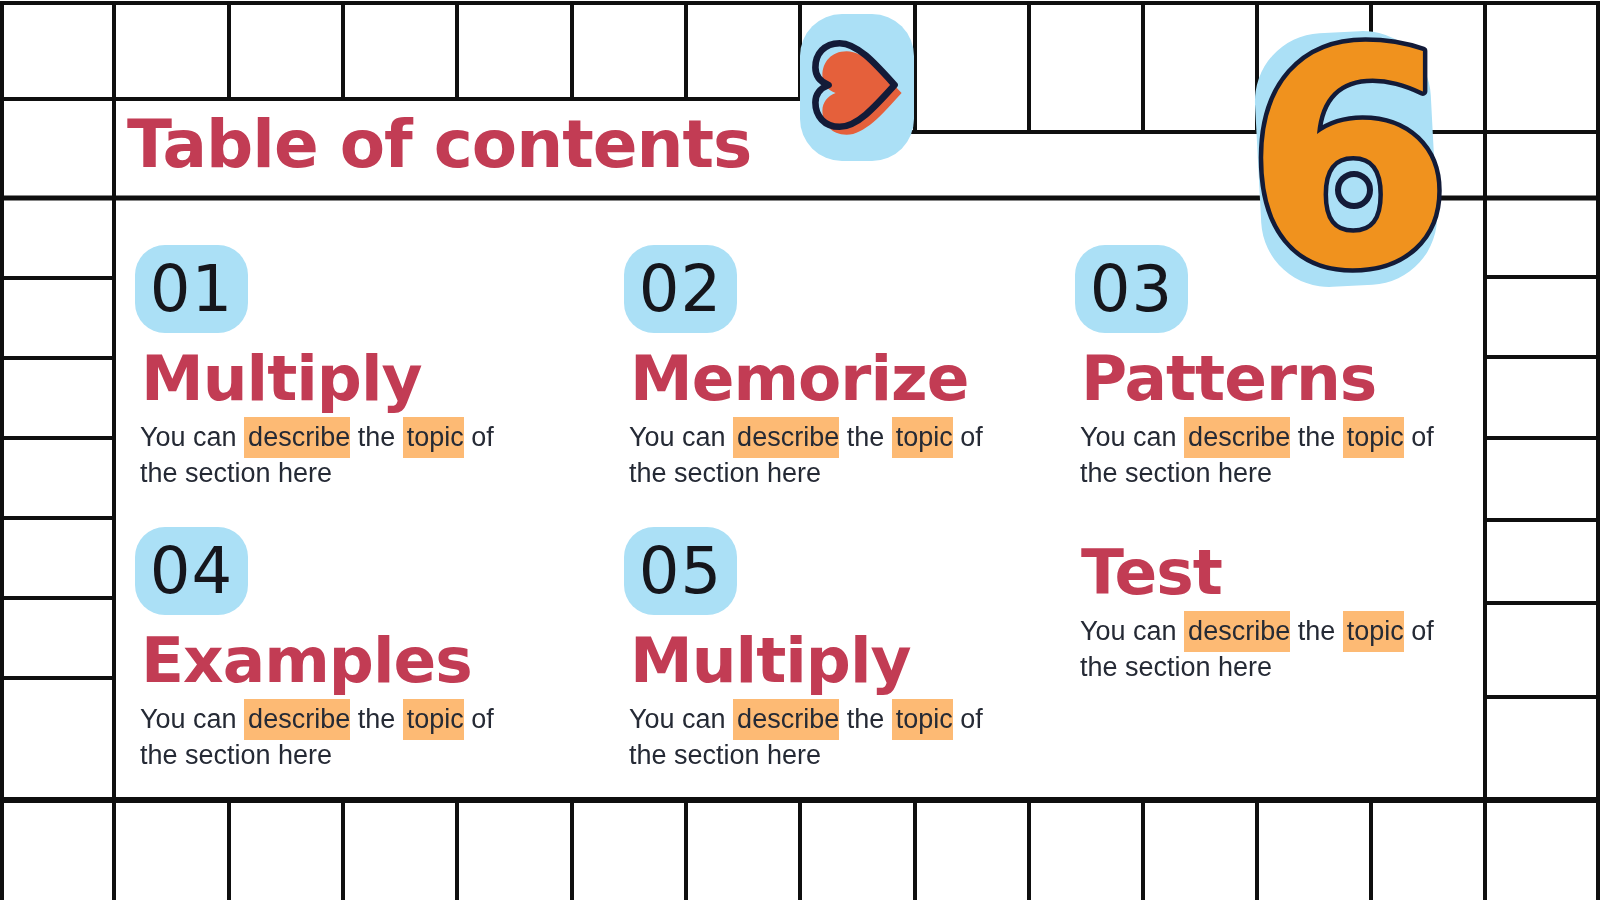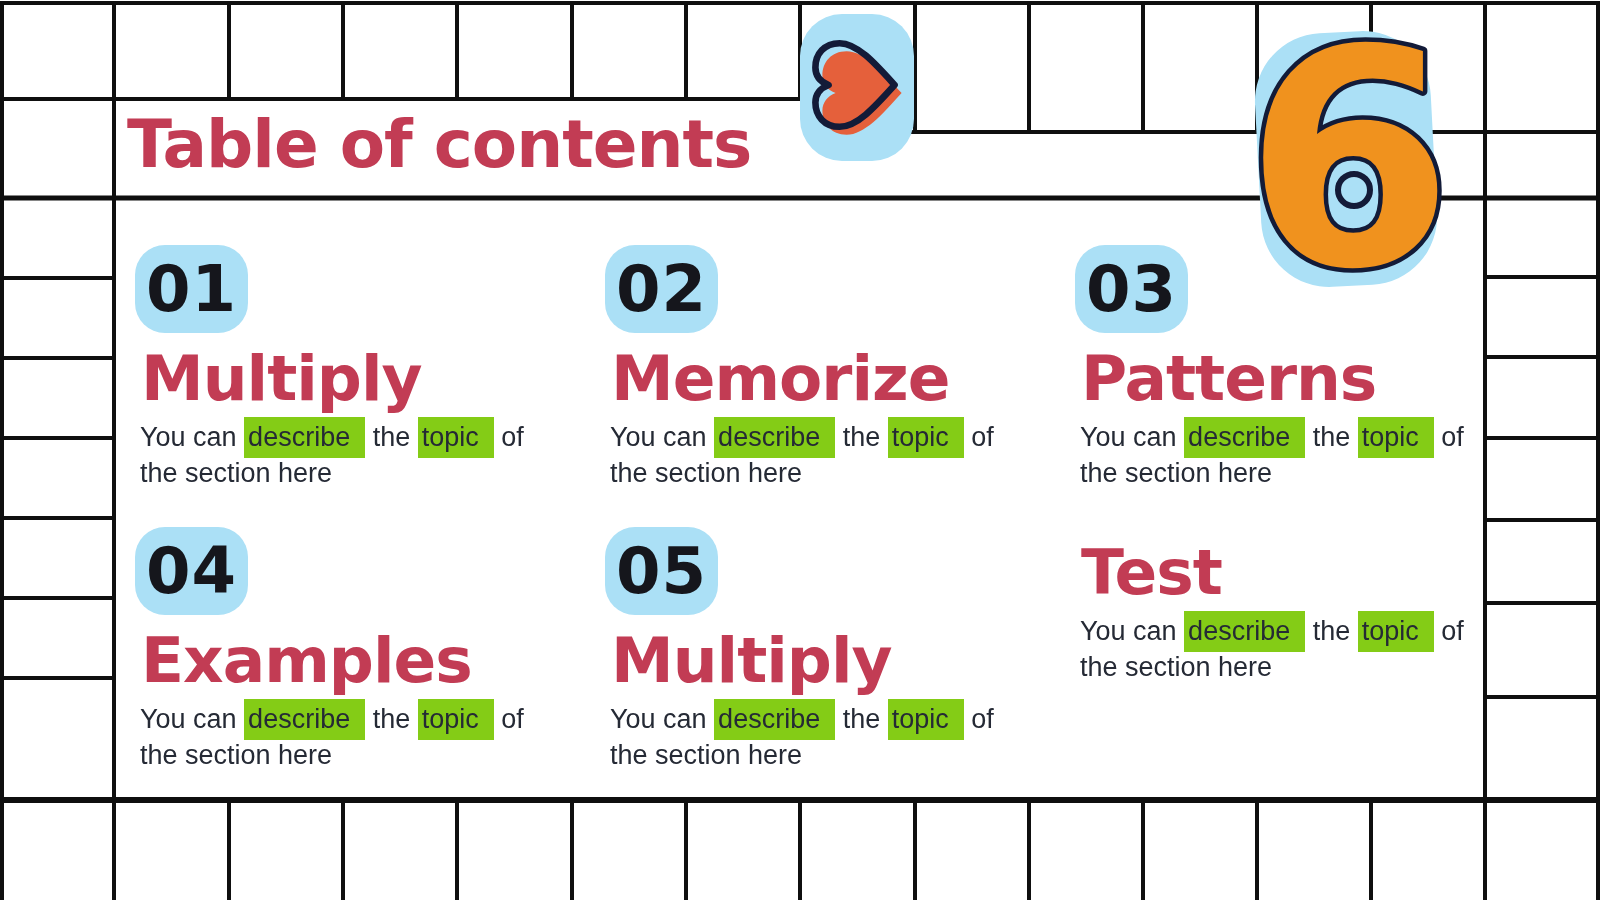--- a/index.html
+++ b/index.html
@@ -11,39 +11,39 @@
   .slide-title{
     position:absolute;left:127px;top:112px;z-index:3;
     font-size:66px;font-weight:bold;letter-spacing:-1px;
     color:#C23C54;line-height:1;white-space:nowrap;text-align:right;
   }
   .sticker{position:absolute;z-index:4;}
   .sticker-heart{left:799px;top:13px;}
   .sticker-six{left:1250px;top:26px;}
   .card{position:absolute;width:440px;z-index:3;}
   .card.c1{left:135px;}
-  .card.c2{left:605px;}
+  .card.c2{left:624px;}
   .card.c3{left:1075px;}
   .card.r1{top:245px;}
   .card.r2{top:527px;}
   .badge{
     width:113px;height:88px;background:#ABE0F6;border-radius:30px;
     display:flex;align-items:center;justify-content:center;
-    font-size:64px;font-weight:bold;color:#15161C;letter-spacing:1px;
+    font-size:64px;font-weight:normal;color:#15161C;letter-spacing:1px;
   }
   .card-heading{
     margin:14px 0 0 6px;font-size:63px;font-weight:bold;
     color:#C23C54;letter-spacing:-1px;line-height:1;white-space:nowrap;
   }
   .card-desc{
     margin:9px 0 0 5px;font-family:"Liberation Sans",sans-serif;
     font-size:27px;color:#252A35;line-height:36px;
   }
   .desc-line{white-space:nowrap;}
-  .hl{background:#84cc16;padding:5px 15px 6px 4px;}
+  .hl{background:#fdba74;padding:5px 0 6px 4px;}
 </style>
 </head>
 <body>
 
 <div class="canvas">
 
   <svg class="grid-svg" width="1600" height="900" viewBox="0 0 1600 900">
     <g stroke="#0F0F0F" stroke-width="4" stroke-linecap="butt">
 
       <line x1="0" y1="3" x2="1600" y2="3"></line>

